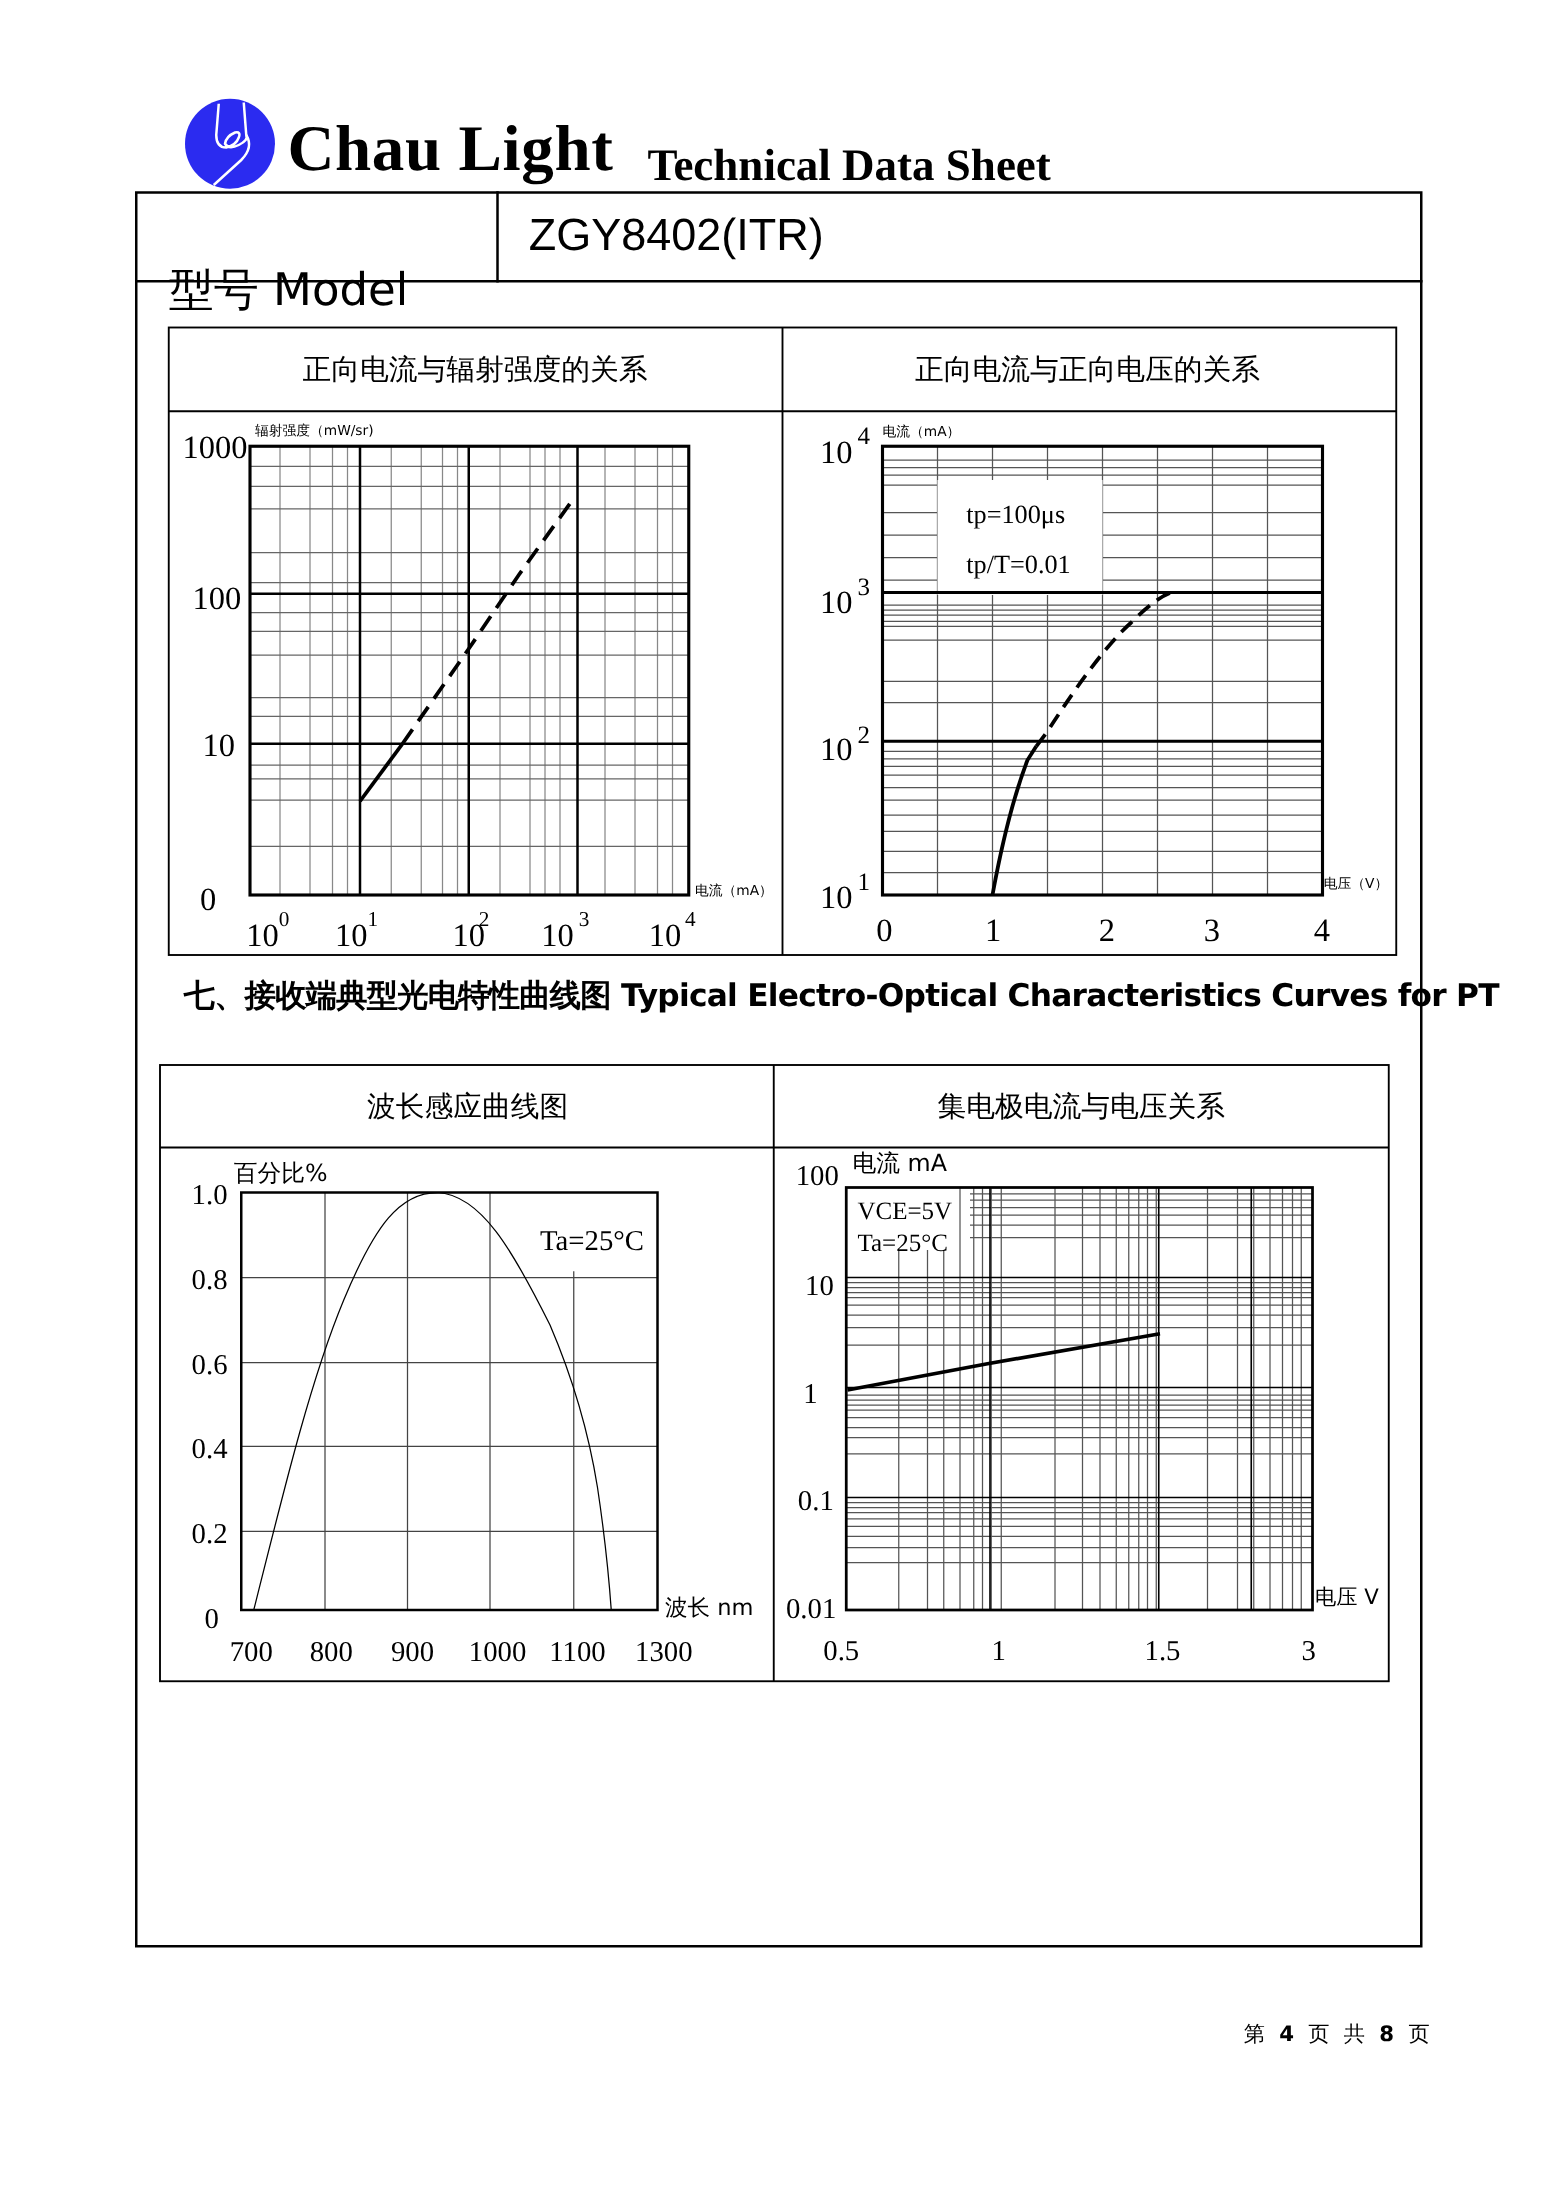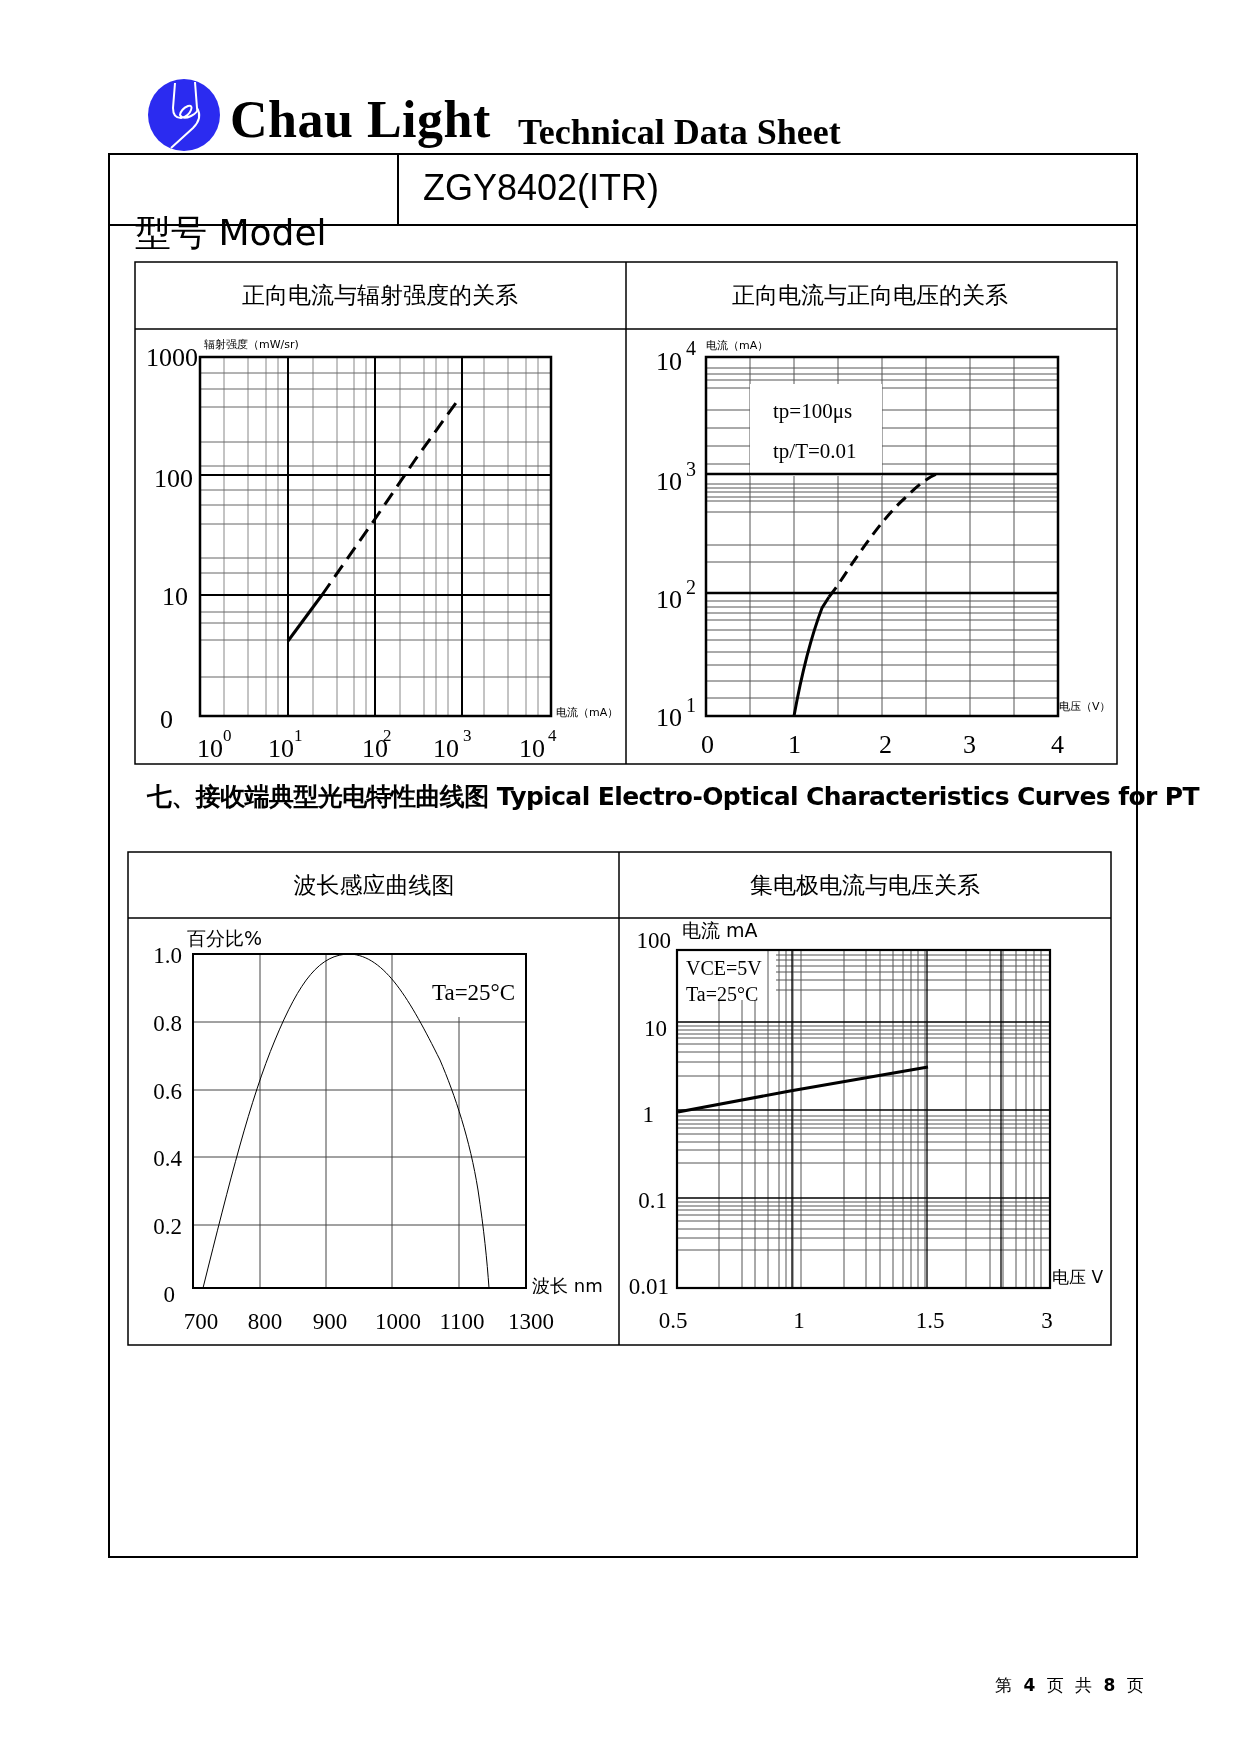--- a/index.html
+++ b/index.html
@@ -7,21 +7,21 @@
   .abs { position:absolute; }
   .logo { left:147px; top:78px; width:74px; height:74px; }
   .brand { left:230px; top:90px; font-family:Liberation Serif, serif; font-weight:bold; font-size:52px; letter-spacing:0.5px; line-height:60px; }
   .subbrand { left:518px; top:110px; font-family:"Liberation Serif", serif; font-weight:bold; font-size:36px; line-height:44px; }
   .outer { left:108px; top:153px; width:1030px; height:1405px; border:2px solid #000; box-sizing:border-box; }
   .model-row { left:108px; top:153px; width:1030px; height:73px; border-bottom:2px solid #000; box-sizing:border-box; }
   .model-divider { left:397px; top:153px; width:2px; height:73px; background:#000; }
   .model-label { left:135px; top:166px; font-family:"DejaVu Sans", sans-serif; font-size:36px; line-height:44px;margin-top:45px; }
   .model-value { left:423px; top:166px; font-family:Liberation Sans, sans-serif; font-size:36px; line-height:44px; }
   .section-heading { left:113px; top:780px; font-family:"DejaVu Sans", sans-serif; font-weight:bold; font-size:25px; line-height:34px; white-space:nowrap; letter-spacing:-0.6px;margin-left:34px; }
-  .footer { left:995px; top:1674px; font-family:"DejaVu Serif", serif; font-size:17px; word-spacing:6px; }
+  .footer { left:995px; top:1616px; font-family:"DejaVu Serif", serif; font-size:17px; word-spacing:6px; }
   .footer b { font-family:"DejaVu Sans", sans-serif; }
   svg text { font-family:"Liberation Serif", serif; }
   svg .cjk { font-family:"DejaVu Sans", sans-serif; }
 </style>
 </head>
 <body>
 
 <svg class="abs logo" viewBox="0 0 74 74">
   <circle cx="37" cy="37" r="36" fill="#2b2bf0"></circle>
   <path d="M28 5 L26 30 Q26 40 34 40 Q42 38 44 32 Q46 27 41 28 Q34 31 33 37 Q36 42 44 38 Q52 34 50 30 L48 4" fill="none" stroke="#fff" stroke-width="2"></path>

